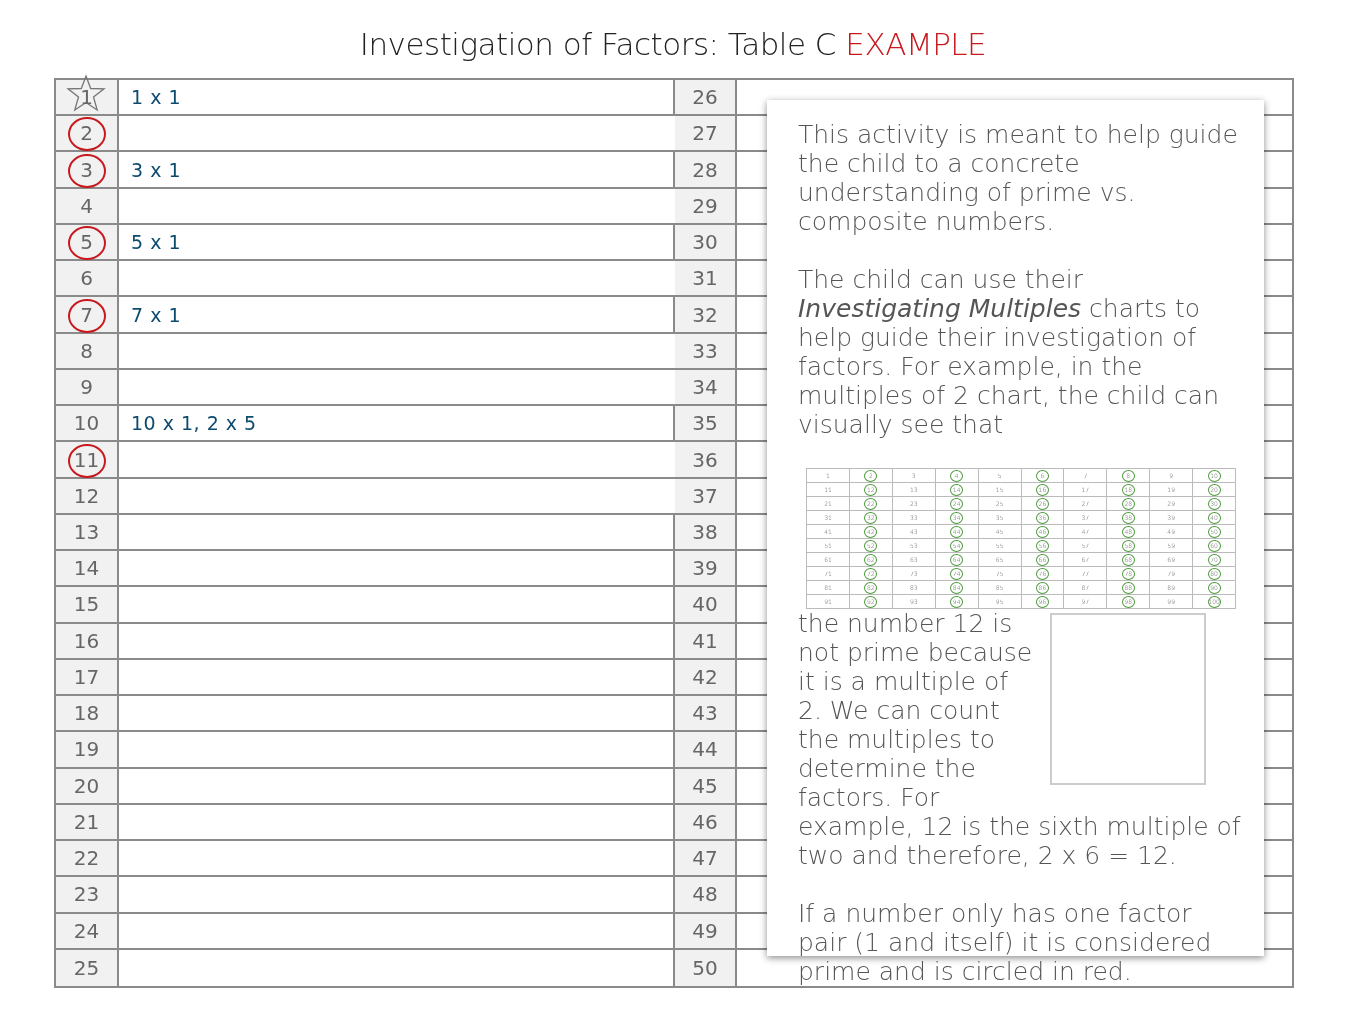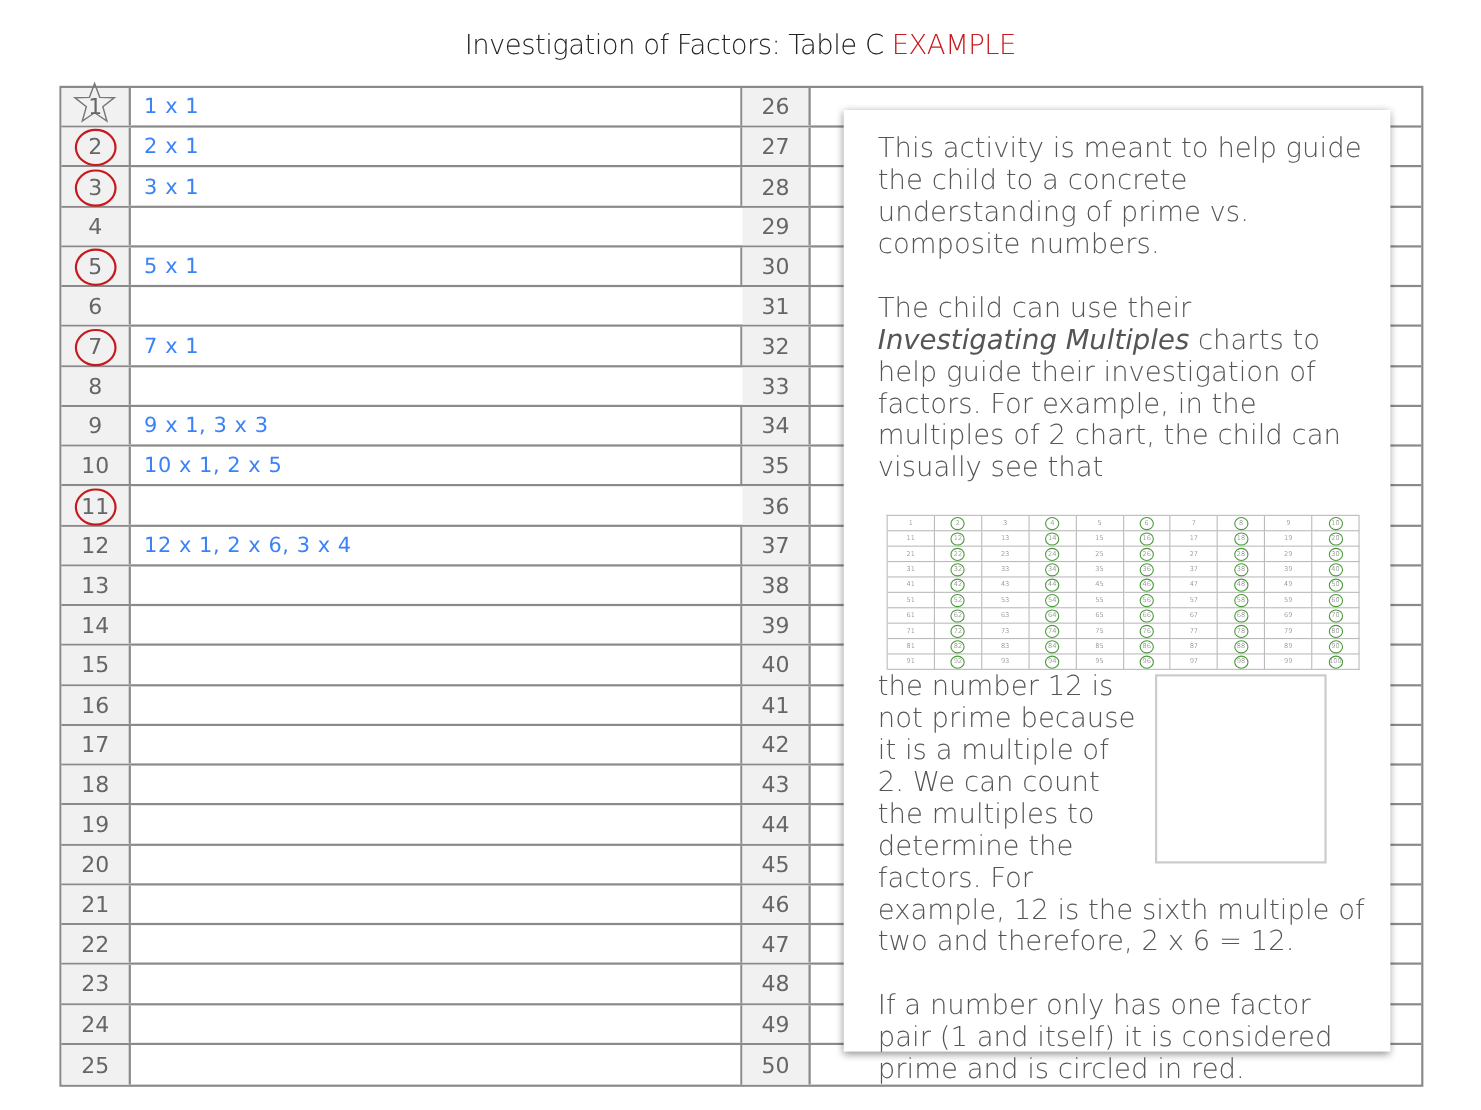--- a/index.html
+++ b/index.html
@@ -1,28 +1,28 @@
 <!DOCTYPE html>
 <html><head>
 <meta charset="utf-8">
 <style>
   html, body { margin:0; padding:0; background:#ffffff; }
   body { width:1346px; height:1009px; position:relative; overflow:hidden;
          font-family:"DejaVu Sans", "Liberation Sans", sans-serif; color:#555; }
   .title { position:absolute; left:0; width:1346px; top:26px; text-align:center;
-           font-size:25px; color:#222; font-weight:300; letter-spacing:-0.5px; }
+           font-size:31px; color:#222; font-weight:300; letter-spacing:-0.5px; }
   .title .ex { color:#c8191e; }
   .tbl { position:absolute; left:54px; top:78px; width:1236px; height:906px;
          border:2px solid #8a8a8a; box-sizing:content-box; }
   .row { position:absolute; left:0; width:1236px; height:36.24px; border-bottom:2px solid #8a8a8a; box-sizing:border-box; }
   .row:last-child { border-bottom:none; }
   .cell { position:absolute; top:0; height:100%; box-sizing:border-box; display:flex; align-items:center; }
   .num { background:#f1f1f1; justify-content:center; font-size:20px; color:#666; border-right:2px solid #8a8a8a; }
   .numL { left:0; width:63px; }
-  .facL { left:63px; width:556px; padding-left:12px; font-size:19px; color:#3b82f6; border-right:2px solid #8a8a8a; letter-spacing:0.5px; }
+  .facL { left:63px; width:556px; padding-left:12px; font-size:19px; color:#0c4a6e; border-right:2px solid #8a8a8a; letter-spacing:0.5px; }
   .numR { left:619px; width:62px; }
   .facR { left:681px; width:555px; }
   .circ { position:absolute; left:50%; top:50%; width:34px; height:30px; margin-left:-19px; margin-top:-16px;
           border:2px solid #c8191e; border-radius:50%; }
   .star { position:absolute; left:50%; top:50%; width:40px; height:40px; margin-left:-21px; margin-top:-23px; }
   .numtxt { position:relative; z-index:1; }
   .note { position:absolute; left:767px; top:100px; width:497px; height:856px; background:#fff;
           box-shadow:0 2px 7px rgba(0,0,0,0.45); box-sizing:border-box; padding:20px 20px 0 31px;
           font-size:25px; line-height:29px; color:#555; font-weight:300; }
   .note p { margin:0 0 29px 0; }
@@ -52,21 +52,20 @@
       <div class="cell num numR">
         <span class="numtxt">26</span>
       </div>
       <div class="cell facR"></div>
     </div>
     <div class="row" style="top: 36.24px; height: 36.24px;">
       <div class="cell num numL" style="position:absolute">
         <span class="circ"></span>
         <span class="numtxt">2</span>
       </div>
-      <div class="cell facL">2 x 1</div>
       <div class="cell num numR">
         <span class="numtxt">27</span>
       </div>
       <div class="cell facR"></div>
     </div>
     <div class="row" style="top: 72.48px; height: 36.24px;">
       <div class="cell num numL" style="position:absolute">
         <span class="circ"></span>
         <span class="numtxt">3</span>
       </div>
@@ -122,21 +121,20 @@
       </div>
       <div class="cell num numR">
         <span class="numtxt">33</span>
       </div>
       <div class="cell facR"></div>
     </div>
     <div class="row" style="top: 289.92px; height: 36.24px;">
       <div class="cell num numL" style="position:absolute">
         <span class="numtxt">9</span>
       </div>
-      <div class="cell facL">9 x 1,  3 x 3</div>
       <div class="cell num numR">
         <span class="numtxt">34</span>
       </div>
       <div class="cell facR"></div>
     </div>
     <div class="row" style="top: 326.16px; height: 36.24px;">
       <div class="cell num numL" style="position:absolute">
         <span class="numtxt">10</span>
       </div>
       <div class="cell facL">10 x 1,  2 x 5</div>
@@ -152,21 +150,20 @@
       </div>
       <div class="cell num numR">
         <span class="numtxt">36</span>
       </div>
       <div class="cell facR"></div>
     </div>
     <div class="row" style="top: 398.64px; height: 36.24px;">
       <div class="cell num numL" style="position:absolute">
         <span class="numtxt">12</span>
       </div>
-      <div class="cell facL">12 x 1,  2 x 6,  3 x 4</div>
       <div class="cell num numR">
         <span class="numtxt">37</span>
       </div>
       <div class="cell facR"></div>
     </div>
     <div class="row" style="top: 434.88px; height: 36.24px;">
       <div class="cell num numL" style="position:absolute">
         <span class="numtxt">13</span>
       </div>
       <div class="cell facL"></div>

